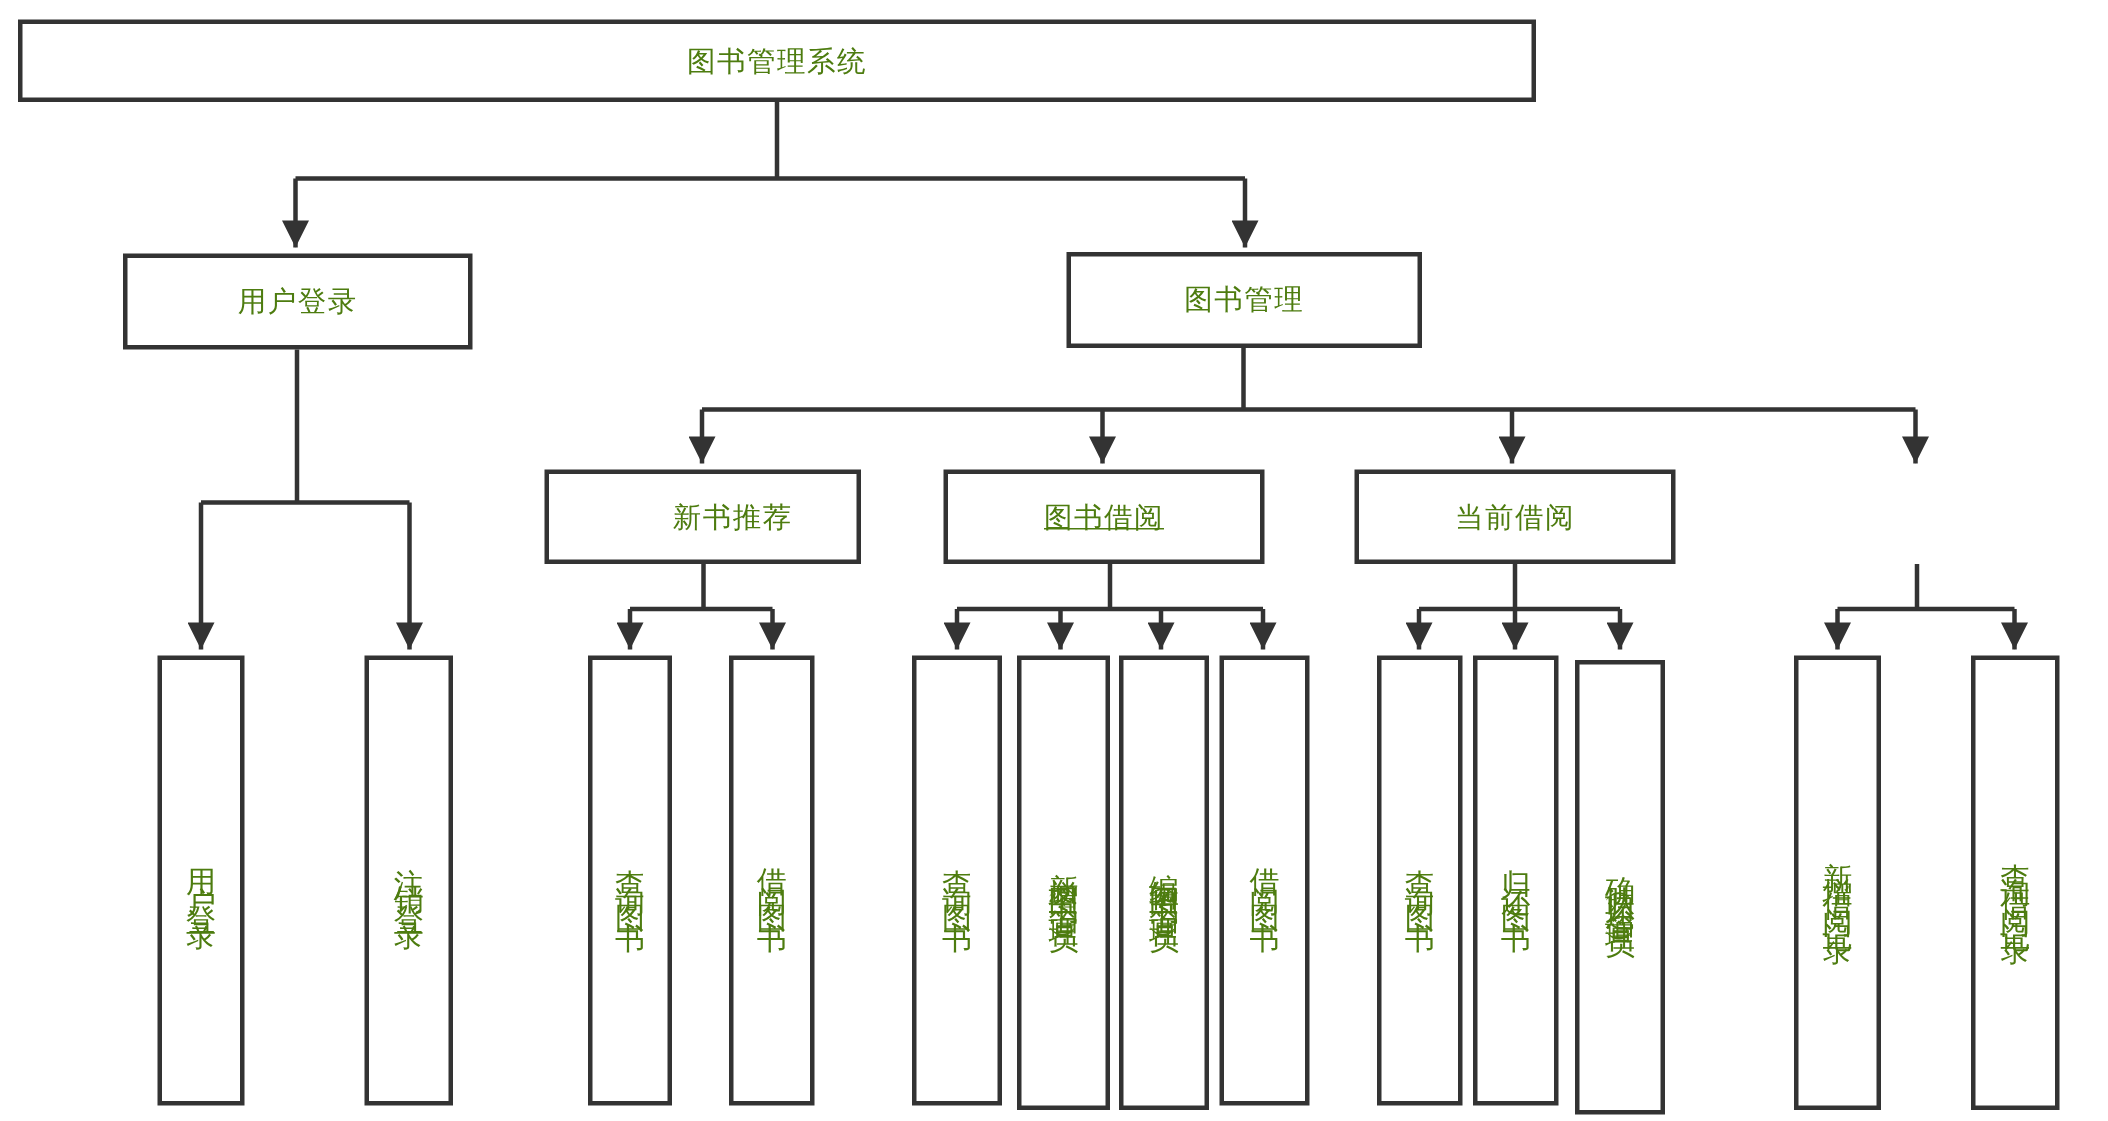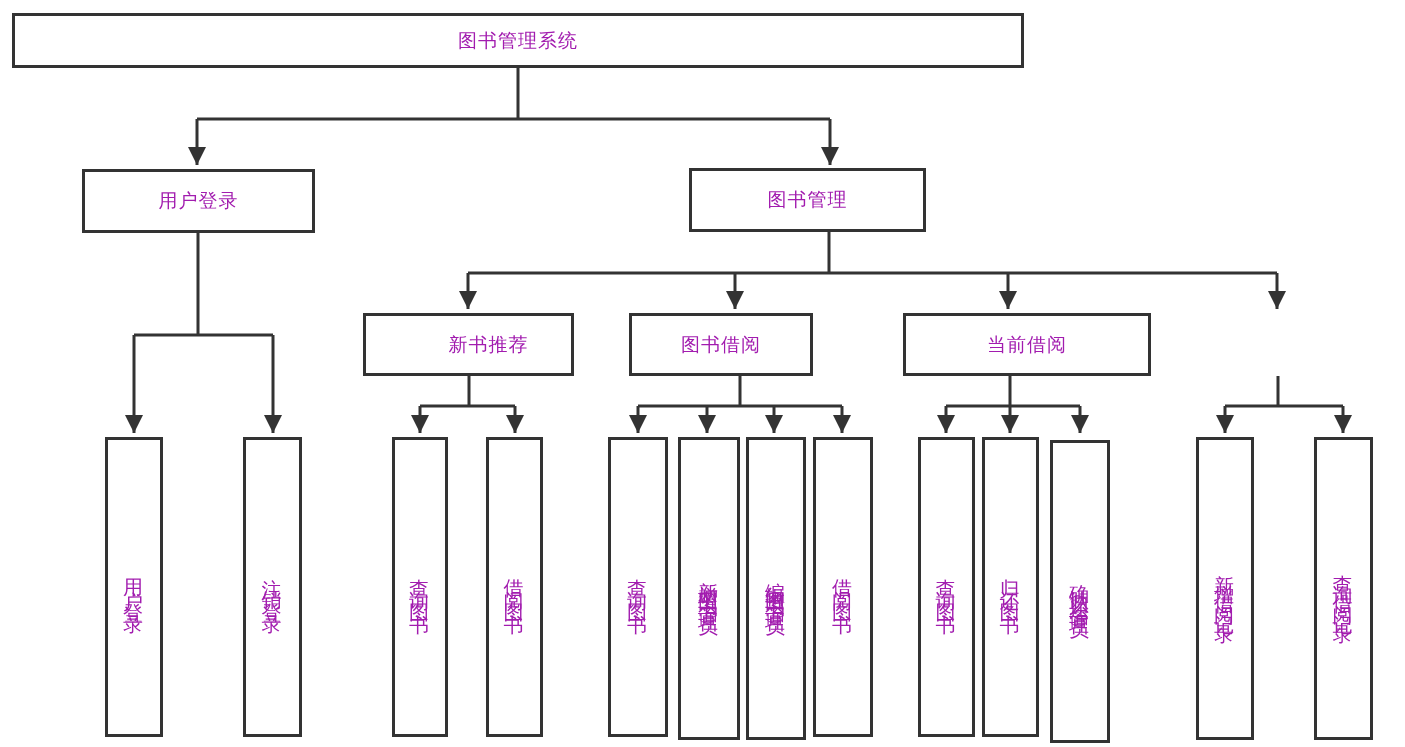--- a/index.html
+++ b/index.html
@@ -21,21 +21,21 @@
     top: 0;
     width: 1405px;
     height: 747px;
     pointer-events: none;
   }
   .node {
     position: absolute;
     box-sizing: border-box;
     border: 3px solid #333333;
     background: #ffffff;
-    color: #a21caf;
+    color: #4d7c0f;
     display: flex;
     align-items: center;
     justify-content: center;
   }
   .hnode {
     font-size: 19px;
     letter-spacing: 1px;
   }
   .vnode {
     writing-mode: vertical-rl;
@@ -99,25 +99,25 @@
 
       <path d="M1278 376 V406 M1225 406 H1343"></path>
       <path d="M1225 406 V433" marker-end="url(#arrow)"></path>
       <path d="M1343 406 V433" marker-end="url(#arrow)"></path>
     </g>
   </svg>
 
   <div class="node hnode" style="left:12px; top:13px; width:1012px; height:55px;">图书管理系统</div>
 
   <div class="node hnode" style="left:82px; top:169px; width:233px; height:64px;">用户登录</div>
-  <div class="node hnode" style="left:689px; top:168px; width:237px; height:64px;">图书管理</div>
+  <div class="node hnode" style="left:711px; top:168px; width:237px; height:64px;">图书管理</div>
 
   <div class="node hnode" style="left:363px; top:313px; width:211px; height:63px;padding-left:40px;">新书推荐</div>
-  <div class="node hnode" style="left:629px; top:313px; width:184px; height:63px;">图书借阅</div>
-  <div class="node hnode" style="left:903px; top:313px; width:248px; height:63px;">当前借阅</div>
+  <div class="node hnode" style="left:629px; top:313px; width:214px; height:63px;text-decoration:underline;">图书借阅</div>
+  <div class="node hnode" style="left:903px; top:313px; width:214px; height:63px;">当前借阅</div>
 
   <div class="node vnode vs" style="left:105px; top:437px; width:58px; height:300px;">用户登录</div>
   <div class="node vnode vs" style="left:243px; top:437px; width:59px; height:300px;">注销登录</div>
 
   <div class="node vnode vs" style="left:392px; top:437px; width:56px; height:300px;">查询图书</div>
   <div class="node vnode vs" style="left:486px; top:437px; width:57px; height:300px;">借阅图书</div>
 
   <div class="node vnode vs" style="left:608px; top:437px; width:60px; height:300px;">查询图书</div>
   <div class="node vnode vl" style="left:678px; top:437px; width:62px; height:303px;">新增图书（管理员）</div>
   <div class="node vnode vl" style="left:746px; top:437px; width:60px; height:303px;">编辑图书（管理员）</div>

